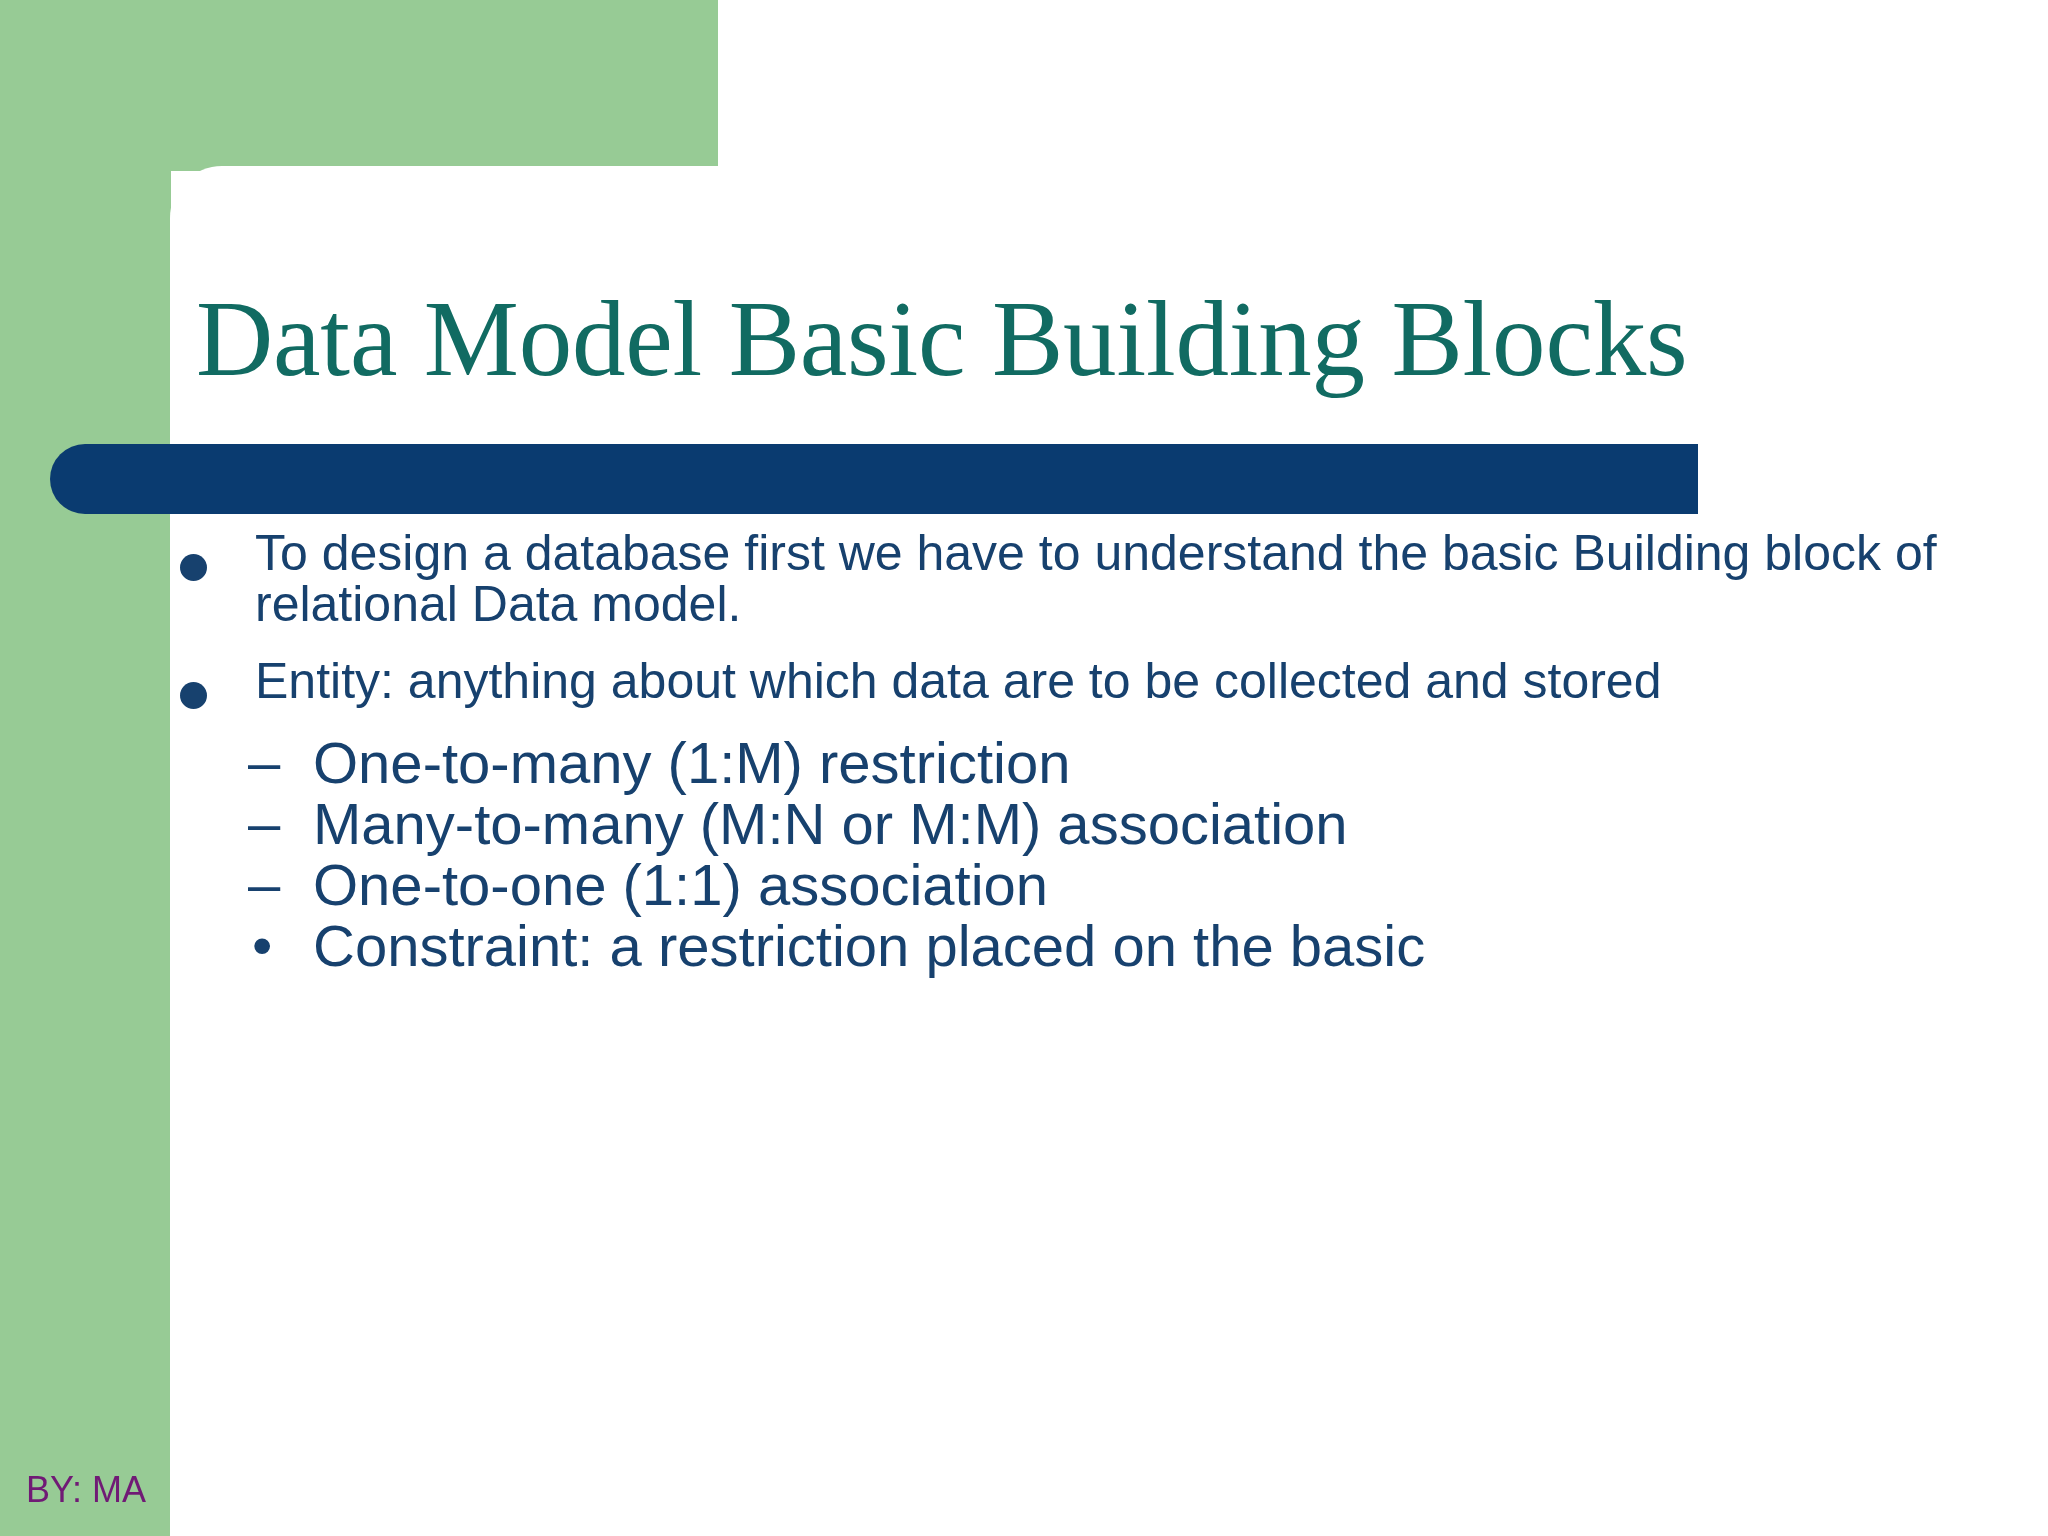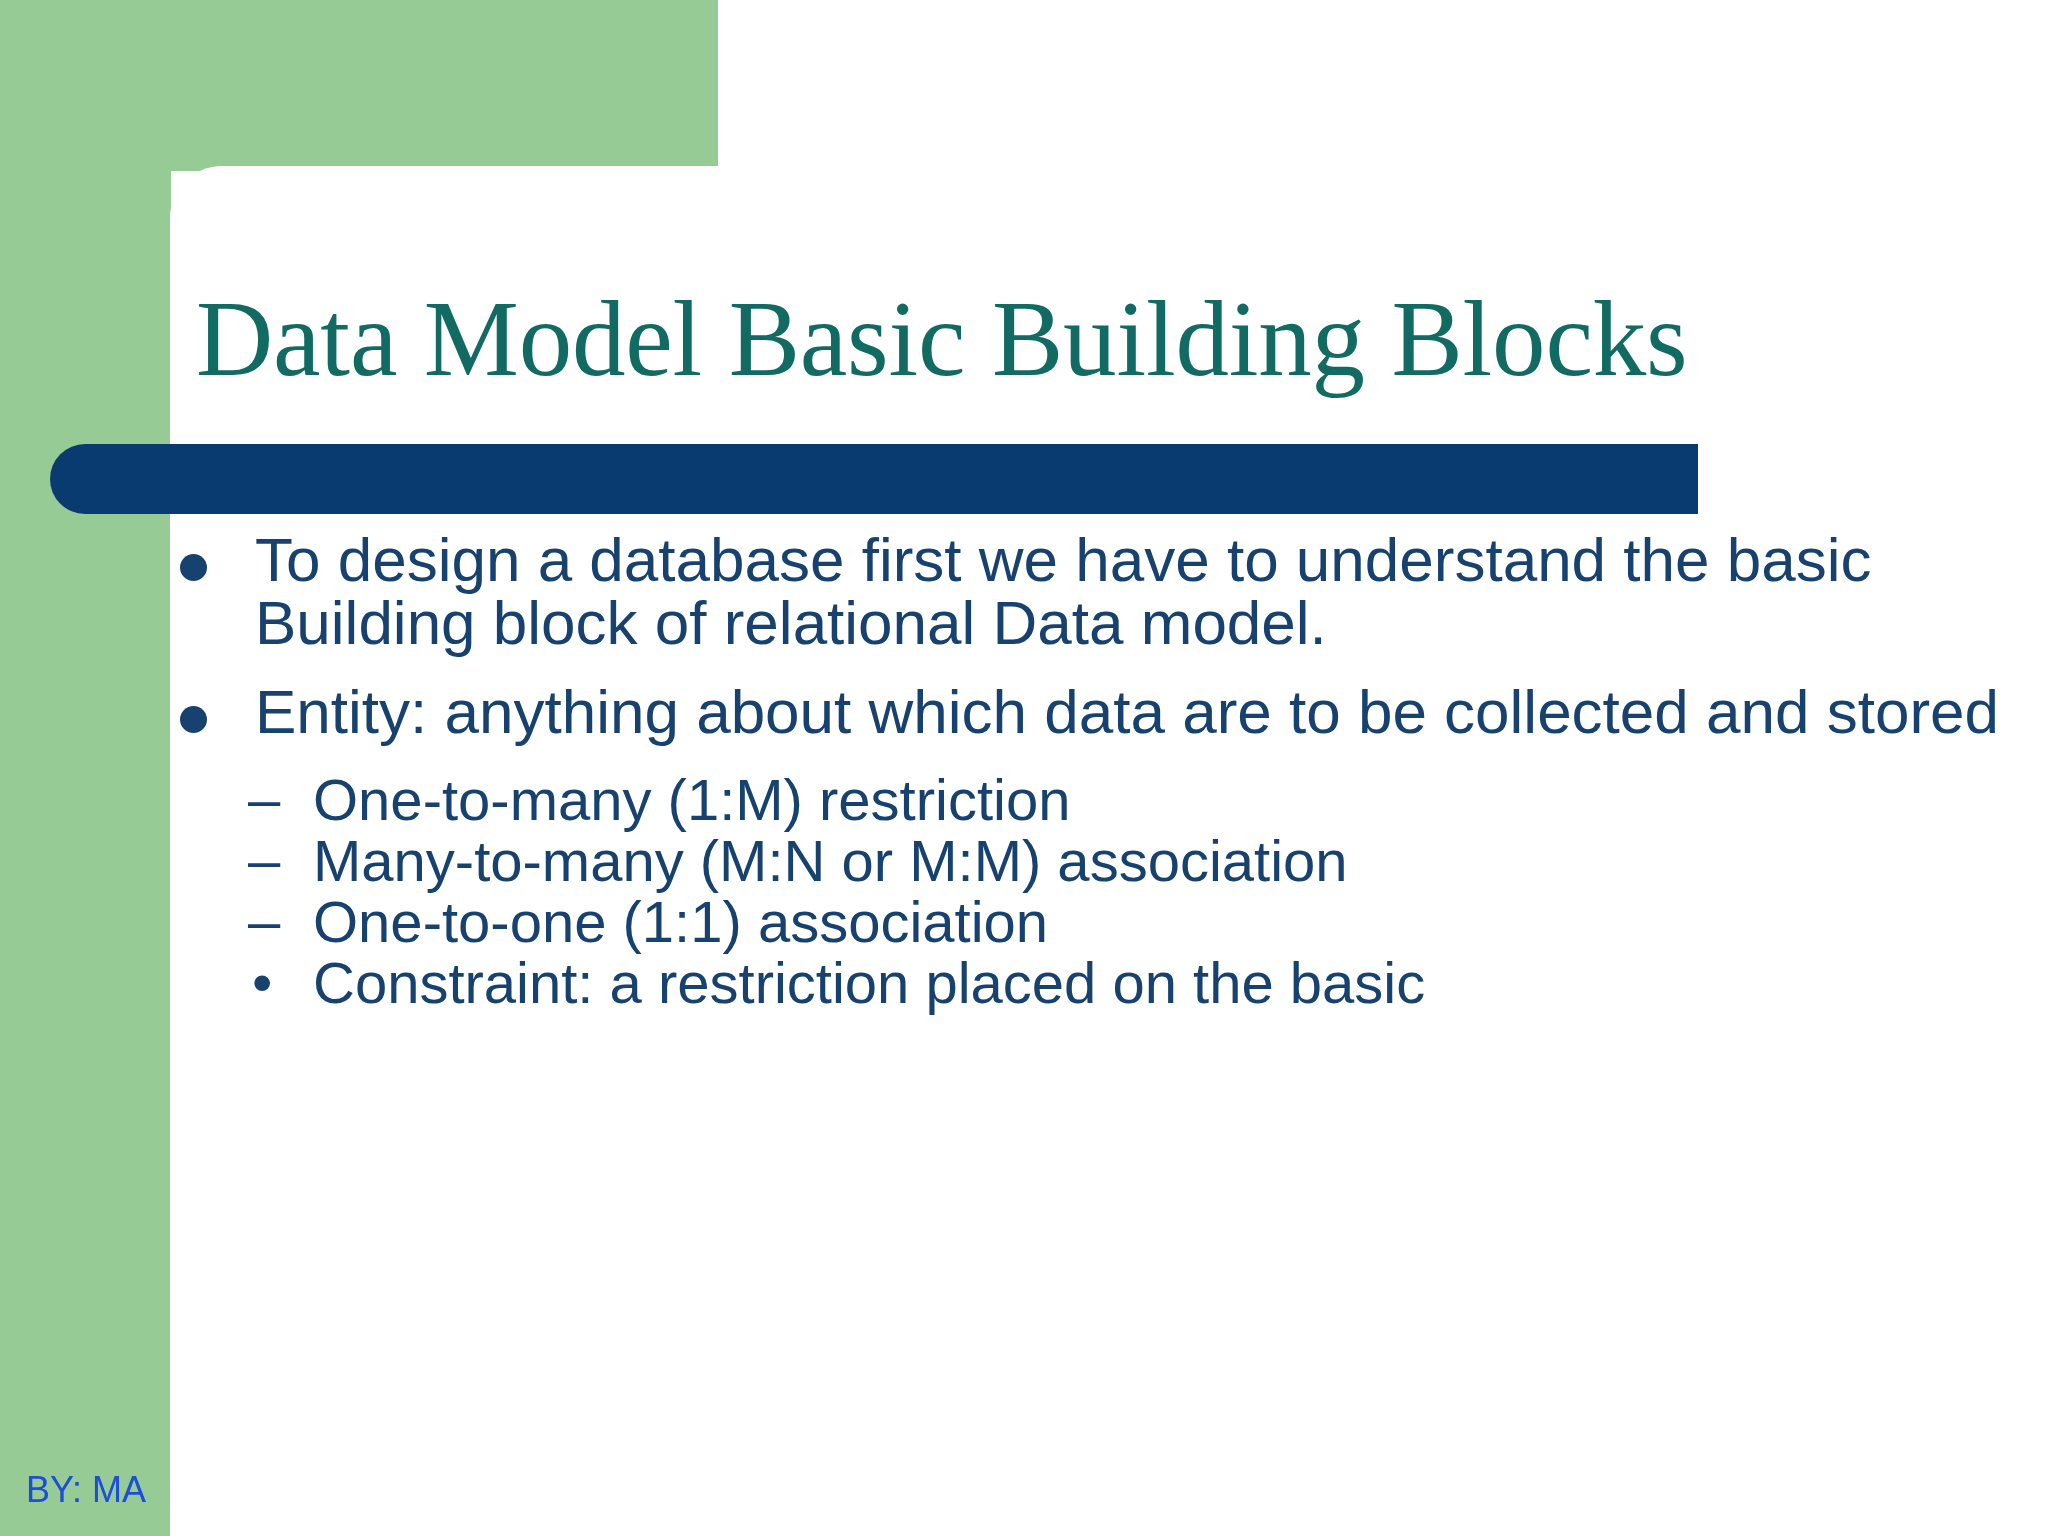--- a/index.html
+++ b/index.html
@@ -92,21 +92,21 @@
     position: absolute;
     left: 10px;
     top: 26px;
     width: 27px;
     height: 27px;
     border-radius: 50%;
     background: #17416E;
   }
   .bullet-row .txt {
     display: block;
-    font-size: 62px;
+    font-size: 50px;
     line-height: 1.02;
     color: #17416E;
   }
 
   
   .sub-row {
     position: relative;
     display: block;
     padding-left: 143px;
     margin-bottom: 2px;
@@ -134,21 +134,21 @@
     color: #17416E;
     white-space: nowrap;
   }
 
   
   .author-note {
     position: absolute;
     left: 26px;
     top: 1472px;
     font-size: 36px;
-    color: #1d4ed8;
+    color: #701a75;
     line-height: 1.0;
   }
 </style>
 </head>
 <body>
 
 <div id="slide">
 
   <div class="green-top-block"></div>
   <div class="green-left-strip"></div>

